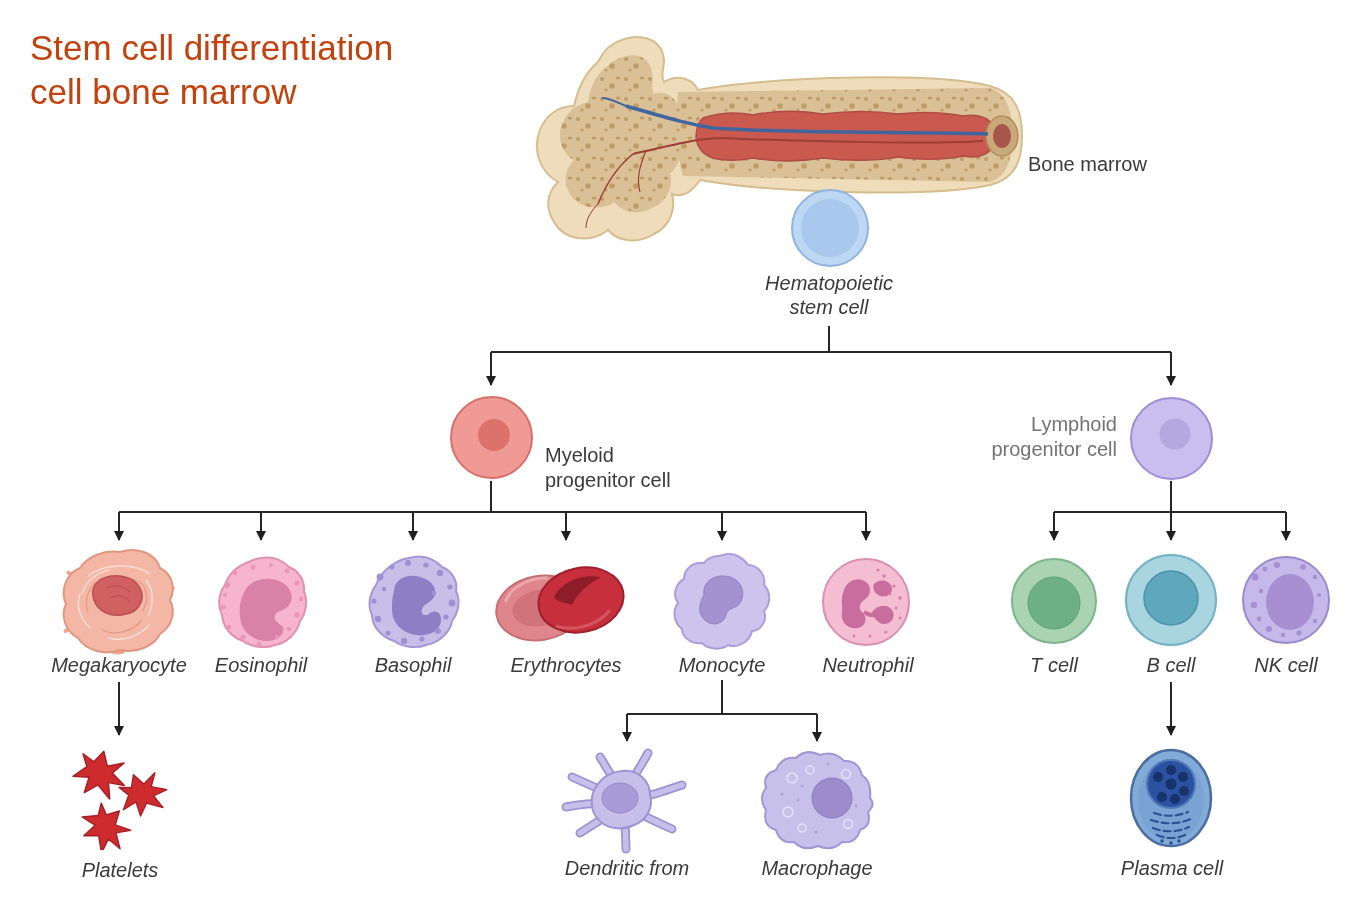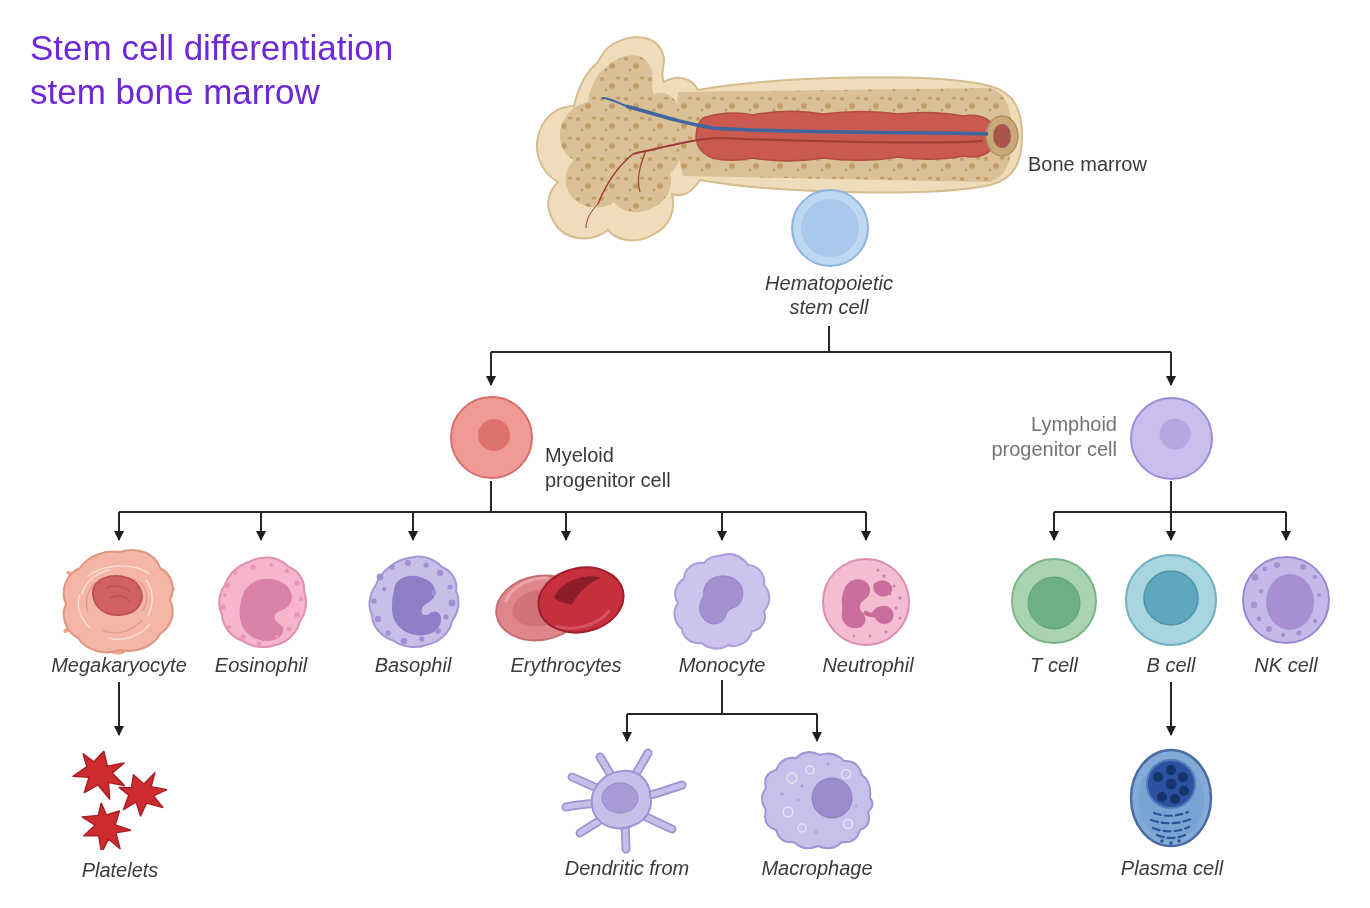--- a/index.html
+++ b/index.html
@@ -1,20 +1,20 @@
 <!DOCTYPE html>
 <html><head>
 <meta charset="utf-8">
 <style>
   html,body{margin:0;padding:0;background:#ffffff;}
   .canvas{position:relative;width:1370px;height:908px;background:#ffffff;overflow:hidden;
           font-family:"Liberation Sans", sans-serif;color:#3e3e3e;}
   svg{display:block;}
   .overlay{position:absolute;left:0;top:0;}
-  .title{position:absolute;left:30px;top:26px;font-size:35px;line-height:44px;color:#6d28d9;}
+  .title{position:absolute;left:30px;top:26px;font-size:35px;line-height:44px;color:#c2410c;}
   .lbl{position:absolute;font-size:20px;color:#3a3a3a;white-space:nowrap;transform:translateX(-50%);text-align:center;line-height:24px;font-style:italic;}
   .lbl-left{position:absolute;font-size:20px;color:#3a3a3a;white-space:nowrap;text-align:left;line-height:25px;}
   .lbl-right{position:absolute;font-size:20px;color:#737373;white-space:nowrap;text-align:right;line-height:25px;}
   .cell{position:absolute;}
 </style>
 </head>
 <body>
 
 <div class="canvas">
 
@@ -394,21 +394,21 @@
       <g fill="#2d5295">
         <circle cx="36" cy="93" r="1.8"></circle>
           <circle cx="45" cy="95" r="1.8"></circle>
           <circle cx="53" cy="93" r="1.8"></circle>
       </g>
     </svg>
   </div>
 
   <div class="title">
     <span>Stem cell differentiation</span><br>
-    <span>stem bone marrow</span>
+    <span>cell bone marrow</span>
   </div>
 
   <div class="lbl-left" style="left:1028px;top:152px;">Bone marrow</div>
 
   <div class="lbl" style="left:829px;top:271px;">
     <span>Hematopoietic</span><br>
     <span>stem cell</span>
   </div>
 
   <div class="lbl-left" style="left:545px;top:411px;margin-top:32px;">

